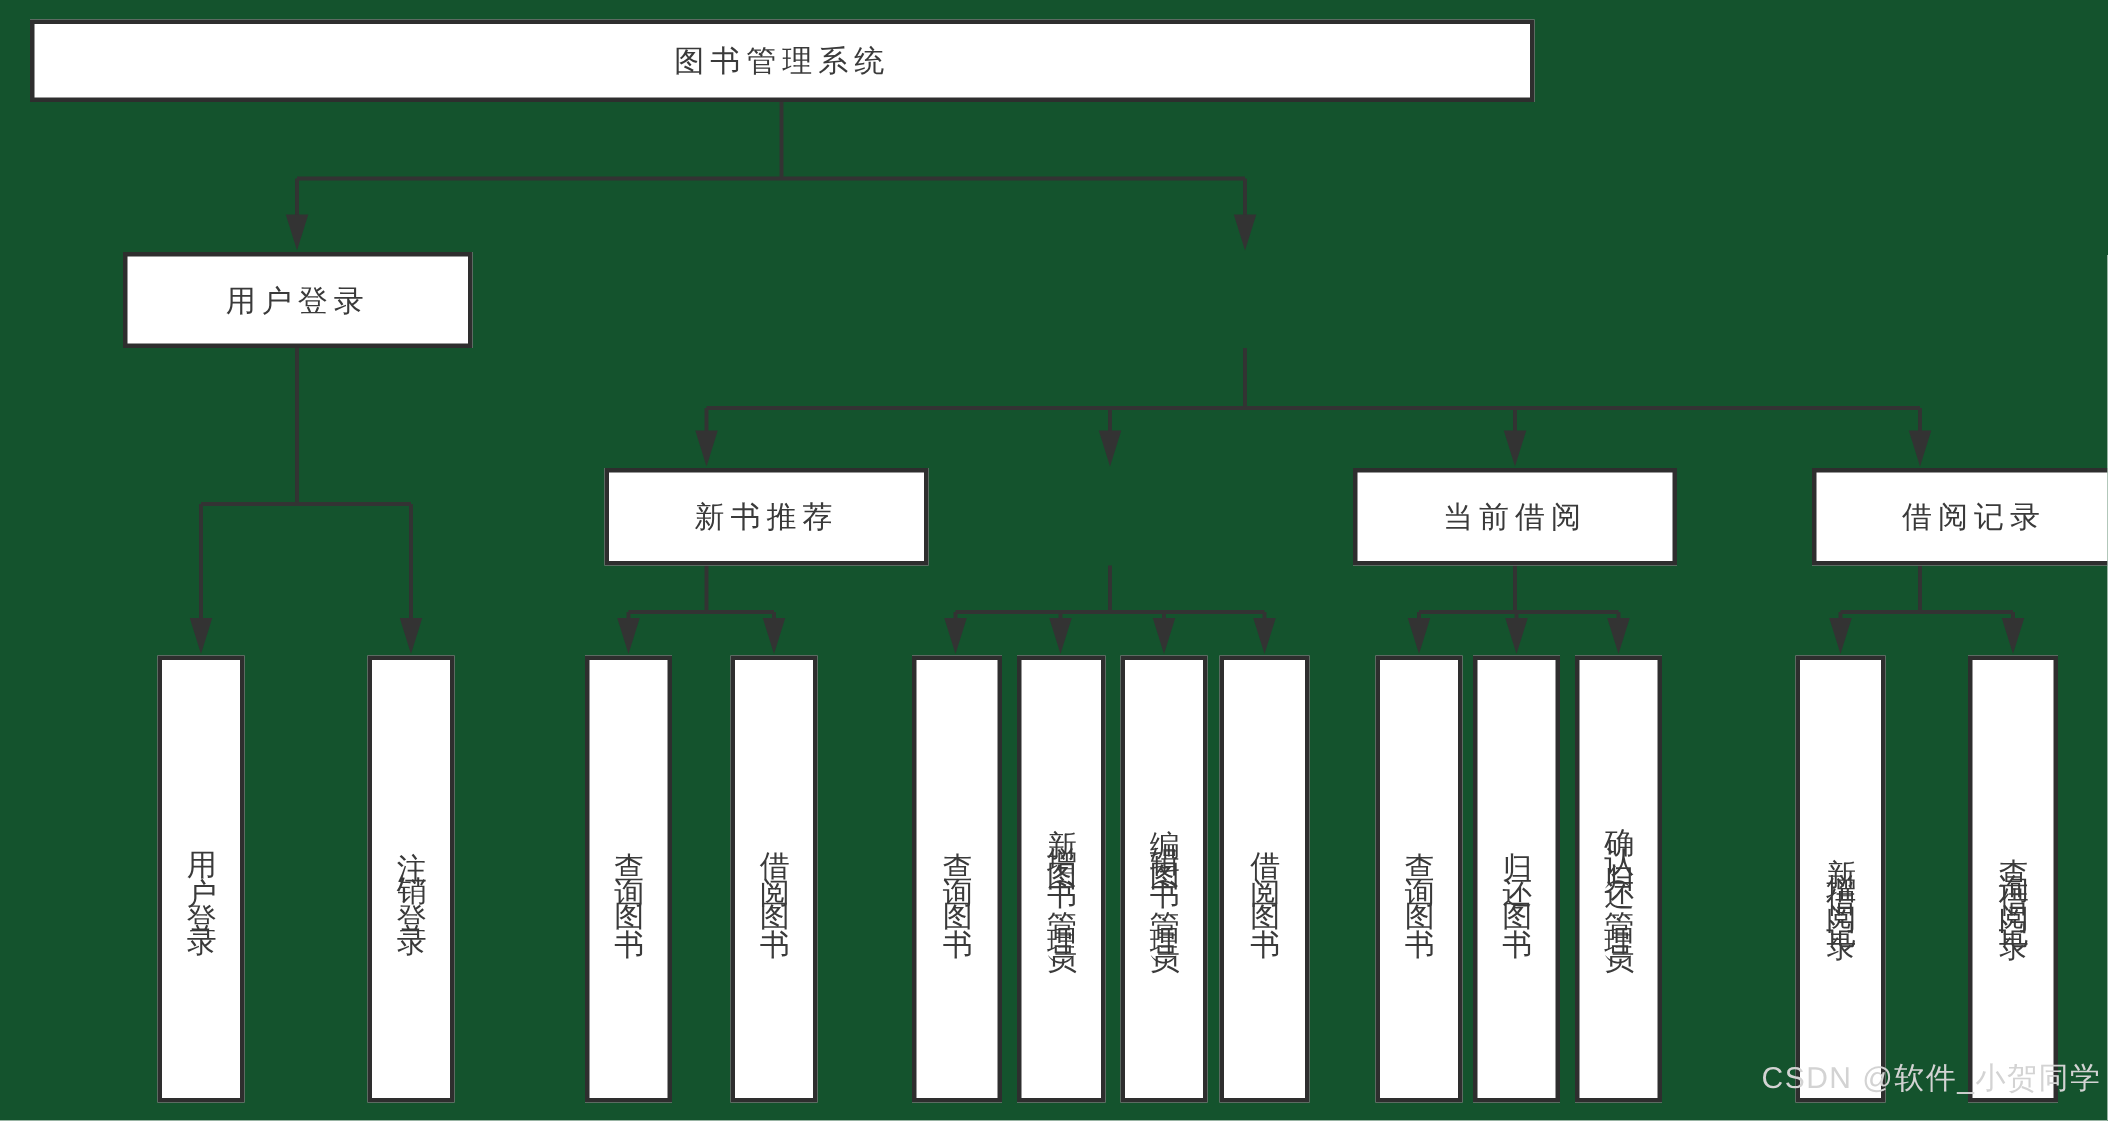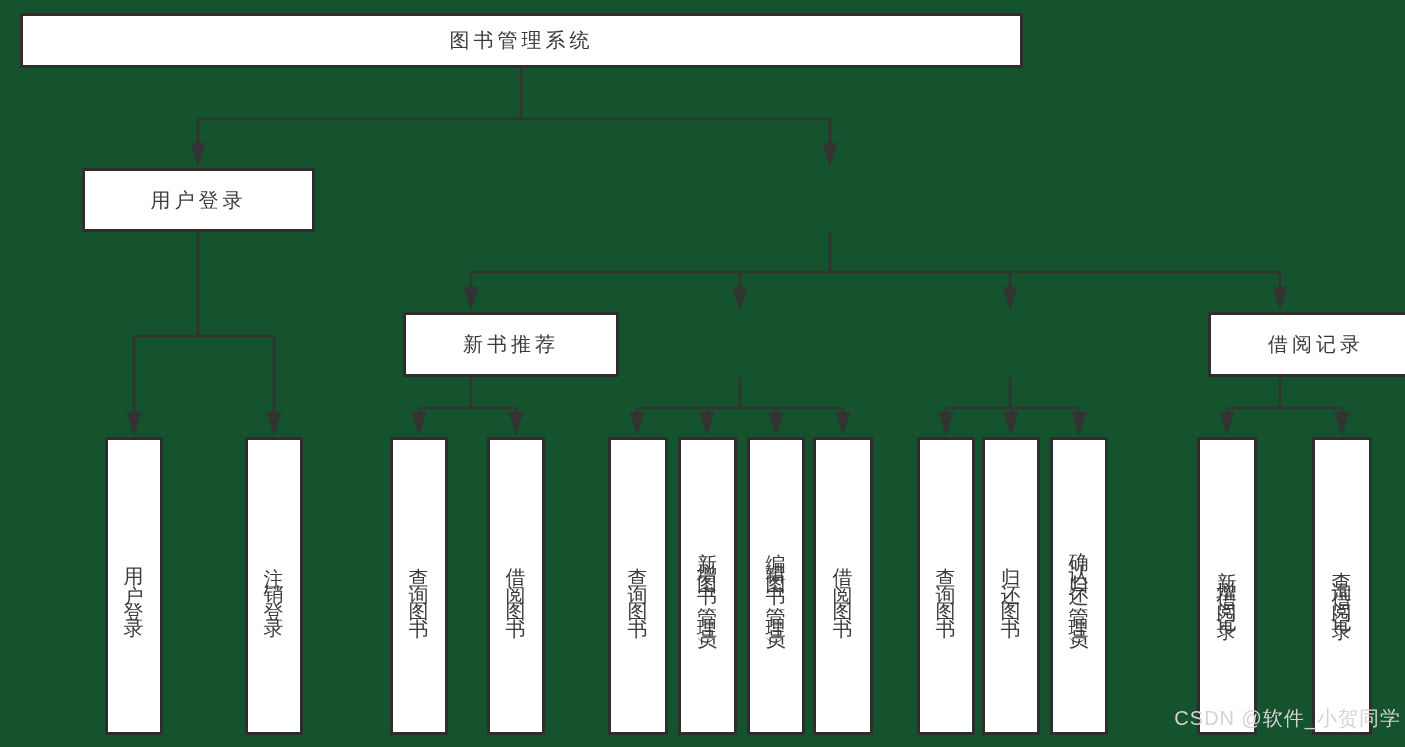--- a/index.html
+++ b/index.html
@@ -148,20 +148,23 @@
     <span>图书管理系统</span>
   </div>
 
   <div class="node hbox n-user-login">
     <span>用户登录</span>
   </div>
 
   <div class="node hbox n-new-rec">
     <span>新书推荐</span>
   </div>
+  <div class="node hbox n-cur-borrow">
+    <span>当前借阅</span>
+  </div>
   <div class="node hbox n-borrow-rec">
     <span>借阅记录</span>
   </div>
 
   <div class="node vbox leaf ls4 l-user-login">
     <span class="vtext">用户登录</span>
   </div>
   <div class="node vbox leaf ls4 l-logout">
     <span class="vtext">注销登录</span>
   </div>

